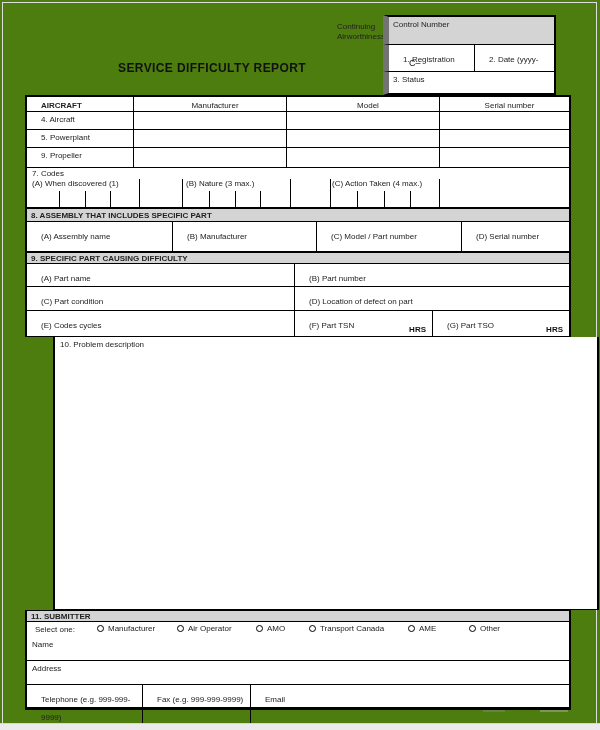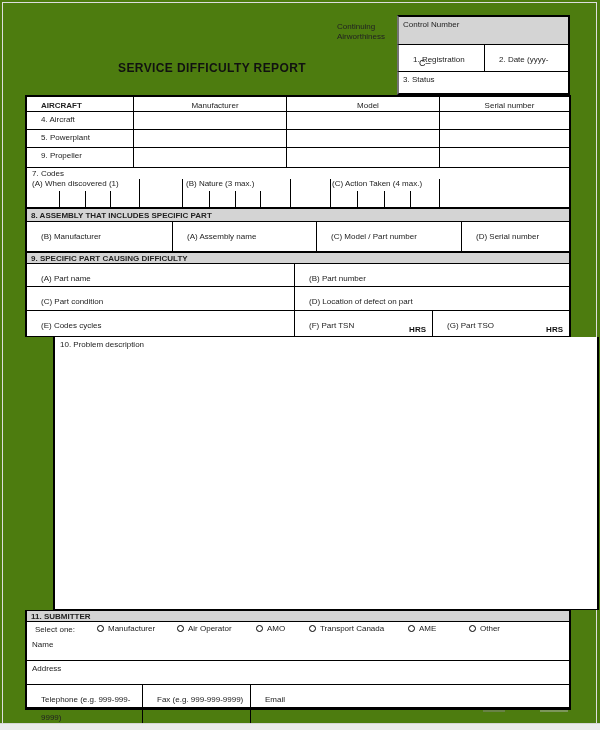--- a/index.html
+++ b/index.html
@@ -20,22 +20,22 @@
   .bar .lbl{font-weight:bold;padding:2px 0 0 4px;display:block;}
   .grid{display:grid;height:100%;}
   .cell{border-left:1px solid #000;padding:3px 4px 0 14px;position:relative;}
   .cell:first-child{border-left:none;}
   .center{text-align:center;padding-top:3px;}
 
   
   #corner-note{position:absolute;left:337px;top:22px;width:62px;font-size:8px;line-height:10px;color:#222;}
   #form-title{position:absolute;left:62px;top:61px;width:300px;text-align:center;
               font-size:12px;font-weight:bold;letter-spacing:.4px;color:#111;}
-  .ctl{position:absolute;left:397px;width:173px;background:#fff;
-       border-left:2px solid #737373;border-right:2px solid #000;border-bottom:1px solid #000;}
+  .ctl{position:absolute;left:383px;width:173px;background:#fff;
+       border-left:6px solid #737373;border-right:2px solid #000;border-bottom:1px solid #000;}
   #ctl-header{top:15px;height:30px;background:#d4d4d4;border-top:2px solid #000;}
   #ctl-header .lbl{padding:3px 0 0 4px;display:block;}
   #ctl-reg-row{top:45px;height:27px;}
   #ctl-status-row{top:72px;height:23px;border-bottom:2px solid #000;}
   #reg-value{position:absolute;left:20px;top:13px;font-size:9px;color:#111;}
 
   
   #tbl-header{top:95px;height:17px;border-top:2px solid #000;}
   #tbl-header .cell{padding-top:4px;}
   #row-aircraft{top:112px;height:18px;}
@@ -159,22 +159,22 @@
     <div class="tick short" style="left:357px;"></div>
     <div class="tick short" style="left:383px;"></div>
     <div class="tick tall" style="left:412px;"></div>
     <div style="position:absolute;left:0;top:11px;width:412px;height:29px;"></div>
   </div>
 
   <div class="blk bar" id="bar-assembly">
     <span class="lbl">8. ASSEMBLY THAT INCLUDES SPECIFIC PART</span>
   </div>
   <div class="blk grid cols4b" id="row-assembly">
+    <div class="cell"><span class="lbl">(A) Assembly name</span></div>
     <div class="cell"><span class="lbl">(B) Manufacturer</span></div>
-    <div class="cell"><span class="lbl">(A) Assembly name</span></div>
     <div class="cell"><span class="lbl">(C) Model / Part number</span></div>
     <div class="cell"><span class="lbl">(D) Serial number</span></div>
   </div>
 
   <div class="blk bar" id="bar-specific">
     <span class="lbl">9. SPECIFIC PART CAUSING DIFFICULTY</span>
   </div>
   <div class="blk grid cols2" id="row-ab">
     <div class="cell"><span class="lbl">(A) Part name</span></div>
     <div class="cell"><span class="lbl">(B) Part number</span></div>

